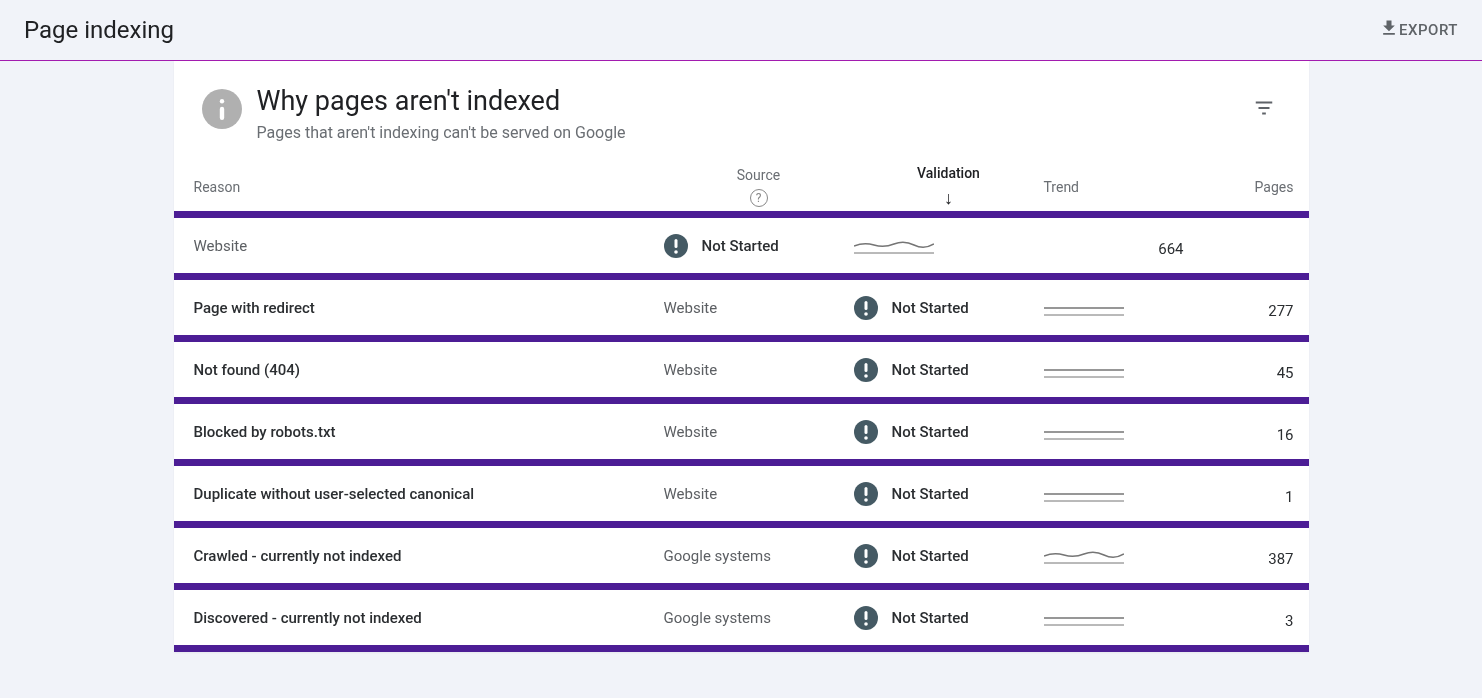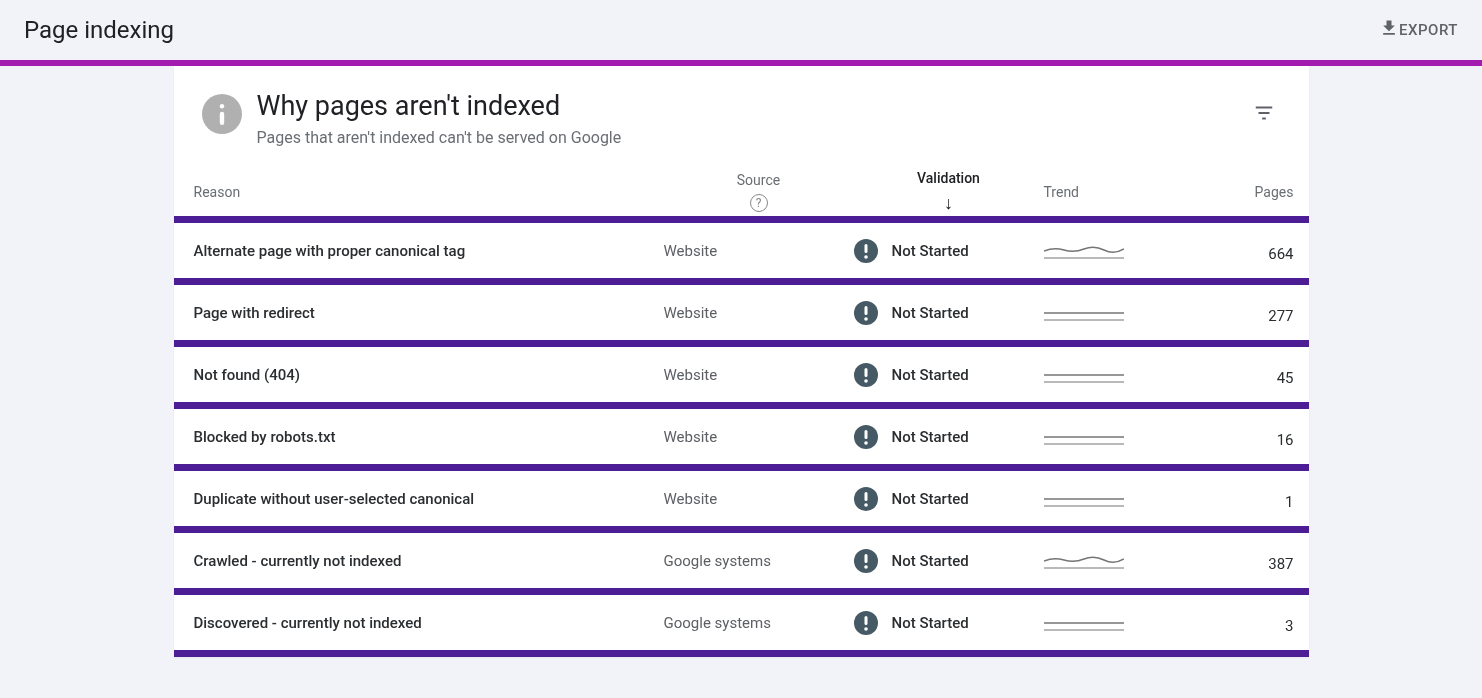--- a/index.html
+++ b/index.html
@@ -9,21 +9,21 @@
       color: #202124;
       width: 1482px;
       height: 698px;
       overflow: hidden;
     }
     .header-bar {
       display: flex;
       justify-content: space-between;
       align-items: center;
       padding: 16px 24px 16px 24px;
-      border-bottom: 6px solid #a21caf;
+      border-bottom: 1px solid #a21caf;
     }
     .page-title {
       font-size: 24px;
       font-weight: 400;
       color: #202124;
     }
     .export-btn {
       display: flex;
       align-items: center;
       cursor: pointer;
@@ -145,21 +145,21 @@
 <div class="card">
   <div class="card-header">
     <div class="info-circle">
       <svg width="12" height="22" viewBox="0 0 8 20">
           <circle cx="4" cy="3" r="2"></circle>
           <rect x="2" y="8" width="4" height="12" rx="2"></rect>
         </svg>
     </div>
     <div class="card-titles">
       <div class="card-title">Why pages aren't indexed</div>
-      <div class="card-subtitle">Pages that aren't indexed can't be served on Google</div>
+      <div class="card-subtitle">Pages that aren't indexing can't be served on Google</div>
     </div>
     <div class="filter-btn">
       <svg width="22" height="22" viewBox="0 0 24 24">
           <path d="M3 5h18v2H3V5zm3 6h12v2H6v-2zm4 6h4v2h-4v-2z"></path>
         </svg>
     </div>
   </div>
 
   <div class="table">
     <div class="table-header">
@@ -170,21 +170,20 @@
       </div>
       <div class="th-validation">
         <span>Validation</span>
         <span class="sort-arrow">↓</span>
       </div>
       <div class="th-trend">Trend</div>
       <div class="th-pages">Pages</div>
     </div>
     <div id="table-body">
         <div class="table-row">
-          <div class="td-reason">Alternate page with proper canonical tag</div>
           <div class="td-source">Website</div>
           <div class="td-validation">
             <span class="status-badge">
               <svg width="6" height="16" viewBox="0 0 6 16">
                 <rect x="1.5" y="1" width="3" height="9" rx="1.5"></rect>
                 <circle cx="3" cy="14" r="1.8"></circle>
               </svg>
             </span>
             <span>Not Started</span>
           </div>

